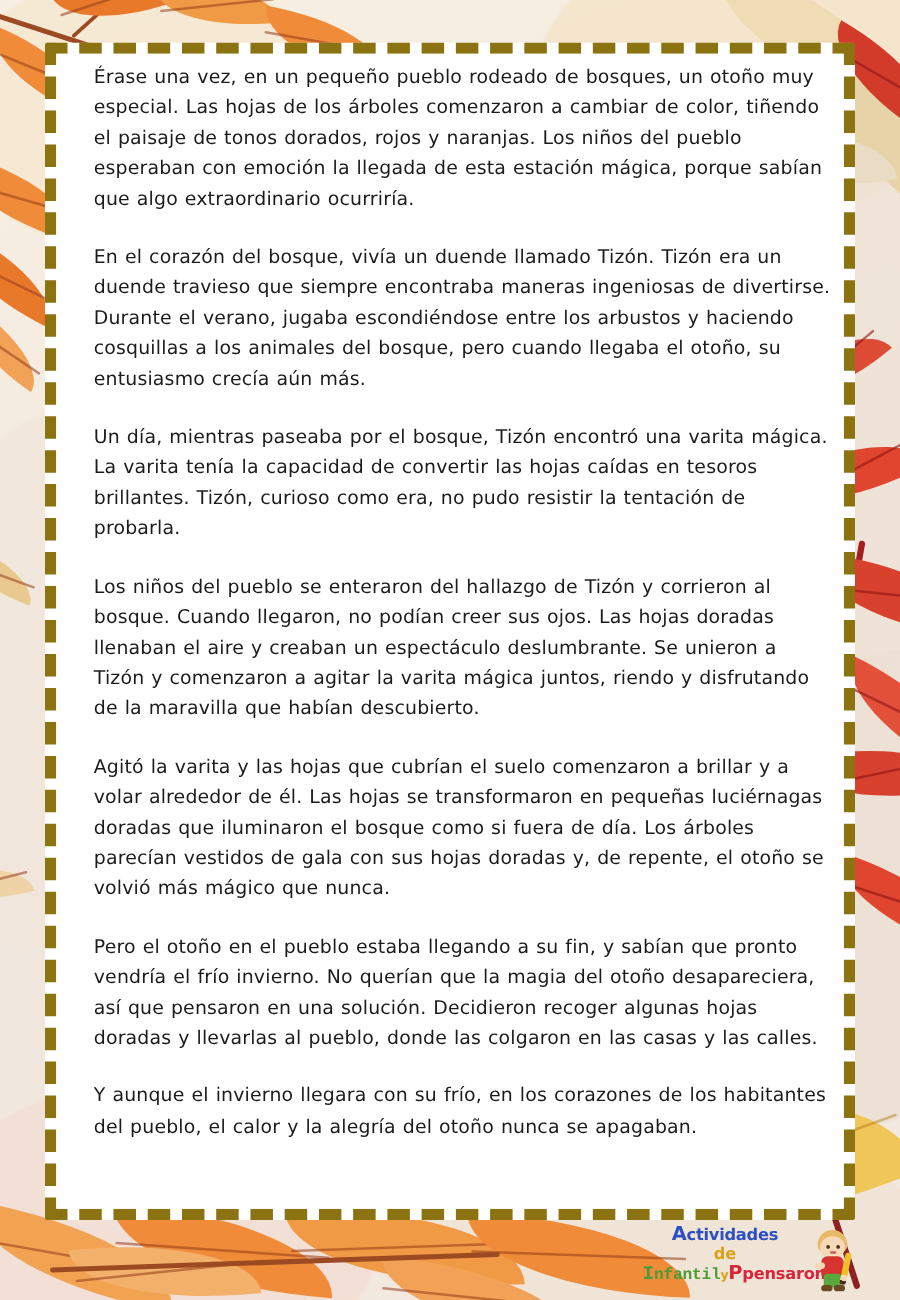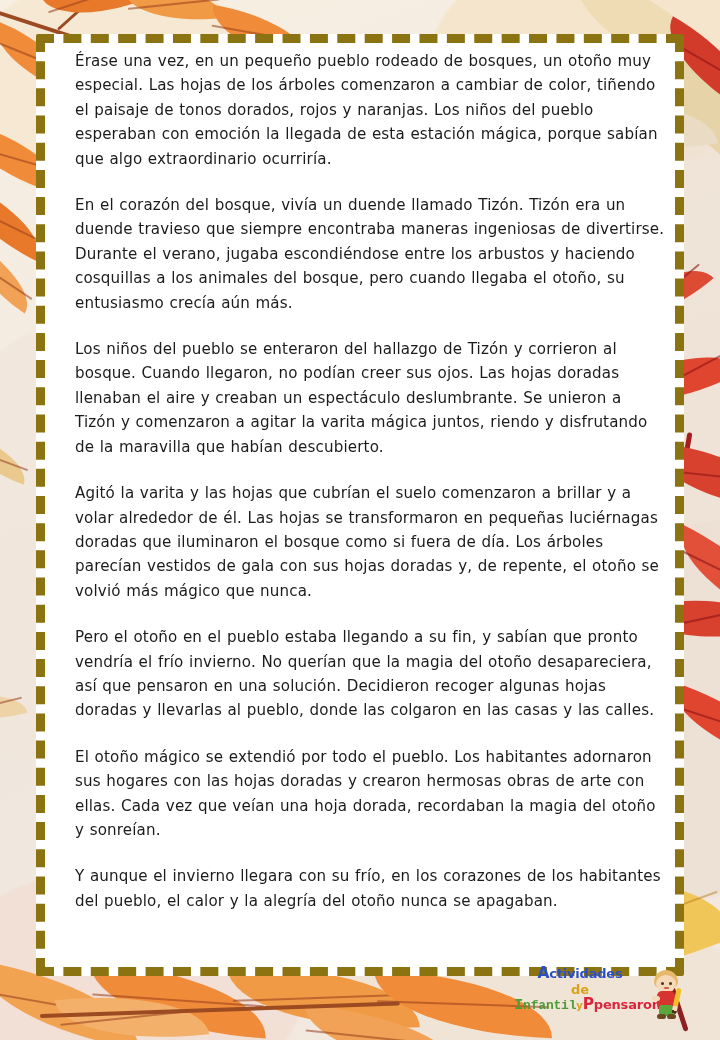--- a/index.html
+++ b/index.html
@@ -110,21 +110,21 @@
     word-spacing: .6px;
     text-align: left;
     font-weight: 400;
   }
   .para:last-of-type { margin-bottom: 0; }
 
   
   #logo {
     position: absolute;
     right: 28px;
-    bottom: 18px;
+    bottom: 4px;
     width: 178px;
     height: 56px;
   }
   #logo-text {
     position: absolute;
     left: 0;
     top: 0;
     width: 132px;
     text-align: center;
     font-family: "DejaVu Sans", sans-serif;
@@ -280,24 +280,24 @@
       <span class="rib"></span>
       </div>
     <div class="branch" style="left:40px; top:1014px; width:360px; height:4px; transform:rotate(-2deg);"></div>
   </div>
 
   <div id="frame"></div>
 
   <div id="story">
     <p class="para">Érase una vez, en un pequeño pueblo rodeado de bosques, un otoño muy especial. Las hojas de los árboles comenzaron a cambiar de color, tiñendo el paisaje de tonos dorados, rojos y naranjas. Los niños del pueblo esperaban con emoción la llegada de esta estación mágica, porque sabían que algo extraordinario ocurriría.</p>
     <p class="para">En el corazón del bosque, vivía un duende llamado Tizón. Tizón era un duende travieso que siempre encontraba maneras ingeniosas de divertirse. Durante el verano, jugaba escondiéndose entre los arbustos y haciendo cosquillas a los animales del bosque, pero cuando llegaba el otoño, su entusiasmo crecía aún más.</p>
+    <p class="para">Un día, mientras paseaba por el bosque, Tizón encontró una varita mágica. La varita tenía la capacidad de convertir las hojas caídas en tesoros brillantes. Tizón, curioso como era, no pudo resistir la tentación de probarla.</p>
     <p class="para">Los niños del pueblo se enteraron del hallazgo de Tizón y corrieron al bosque. Cuando llegaron, no podían creer sus ojos. Las hojas doradas llenaban el aire y creaban un espectáculo deslumbrante. Se unieron a Tizón y comenzaron a agitar la varita mágica juntos, riendo y disfrutando de la maravilla que habían descubierto.</p>
     <p class="para">Agitó la varita y las hojas que cubrían el suelo comenzaron a brillar y a volar alrededor de él. Las hojas se transformaron en pequeñas luciérnagas doradas que iluminaron el bosque como si fuera de día. Los árboles parecían vestidos de gala con sus hojas doradas y, de repente, el otoño se volvió más mágico que nunca.</p>
     <p class="para">Pero el otoño en el pueblo estaba llegando a su fin, y sabían que pronto vendría el frío invierno. No querían que la magia del otoño desapareciera, así que pensaron en una solución. Decidieron recoger algunas hojas doradas y llevarlas al pueblo, donde las colgaron en las casas y las calles.</p>
-    <p class="para">El otoño mágico se extendió por todo el pueblo. Los habitantes adornaron sus hogares con las hojas doradas y crearon hermosas obras de arte con ellas. Cada vez que veían una hoja dorada, recordaban la magia del otoño y sonreían.</p>
     <p class="para">Y aunque el invierno llegara con su frío, en los corazones de los habitantes del pueblo, el calor y la alegría del otoño nunca se apagaban.</p>
   </div>
 
   <div id="logo">
     <div id="logo-text">
       <span id="logo-line1"><span class="cap">A</span><span>ctividades</span></span>
       <span id="logo-line2">de</span>
       <span id="logo-line3"><span class="inf"><span class="cap">I</span><span>nfantil</span></span><span class="y">y</span><span class="pri"><span class="cap">P</span><span>pensaron</span></span></span>
     </div>
 

